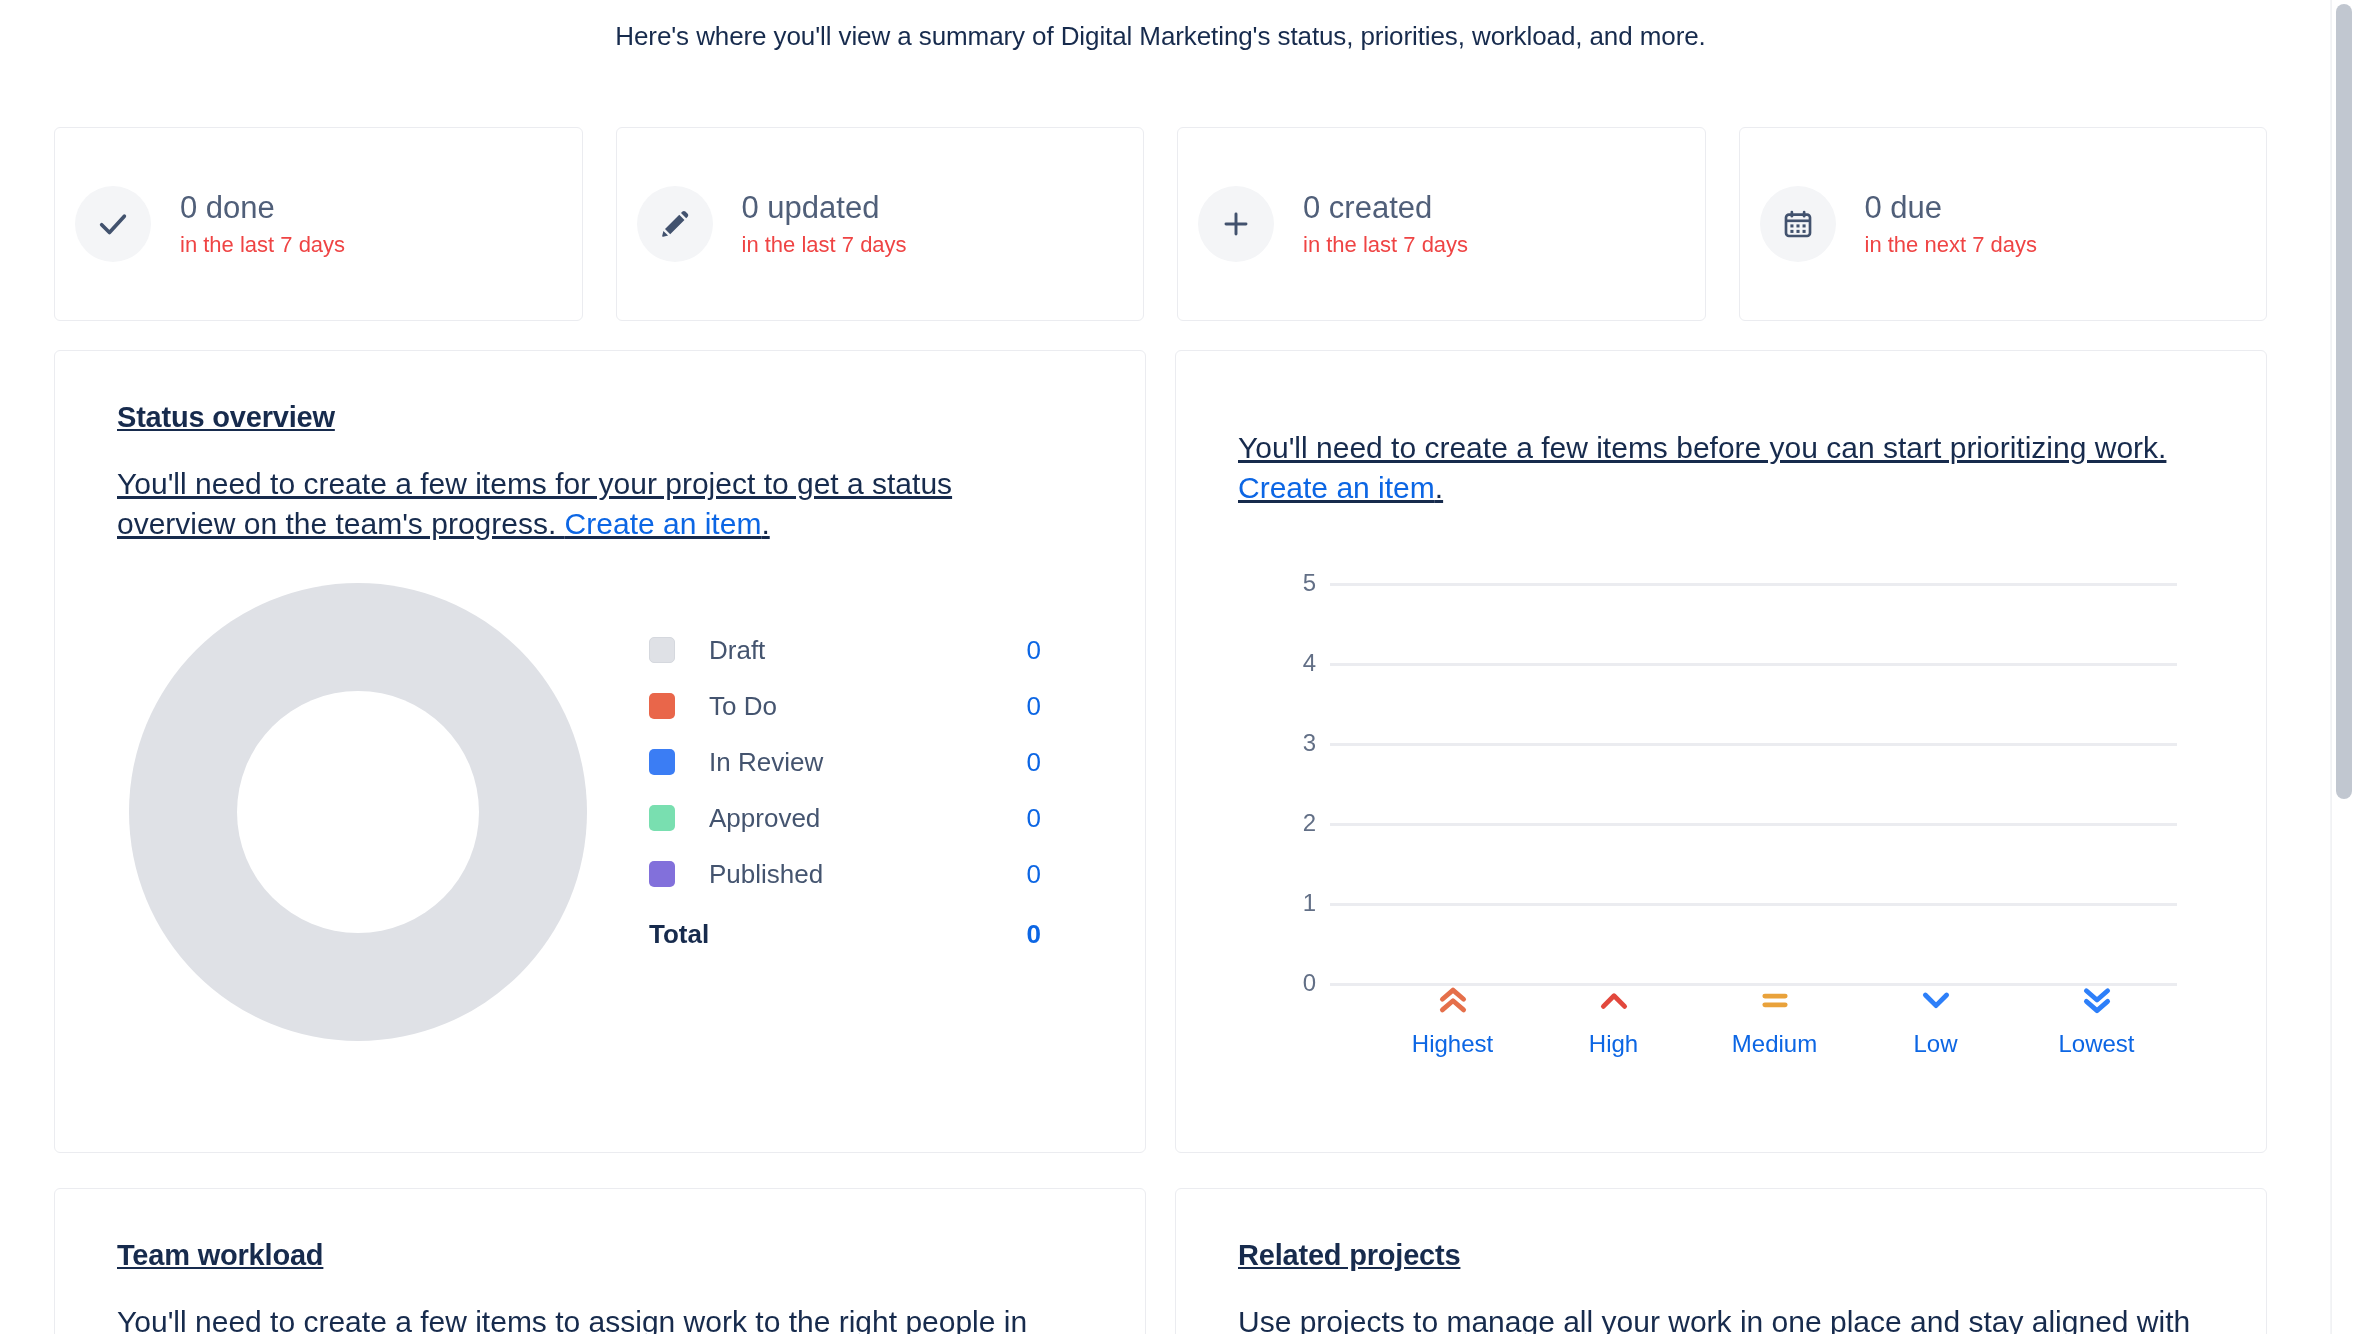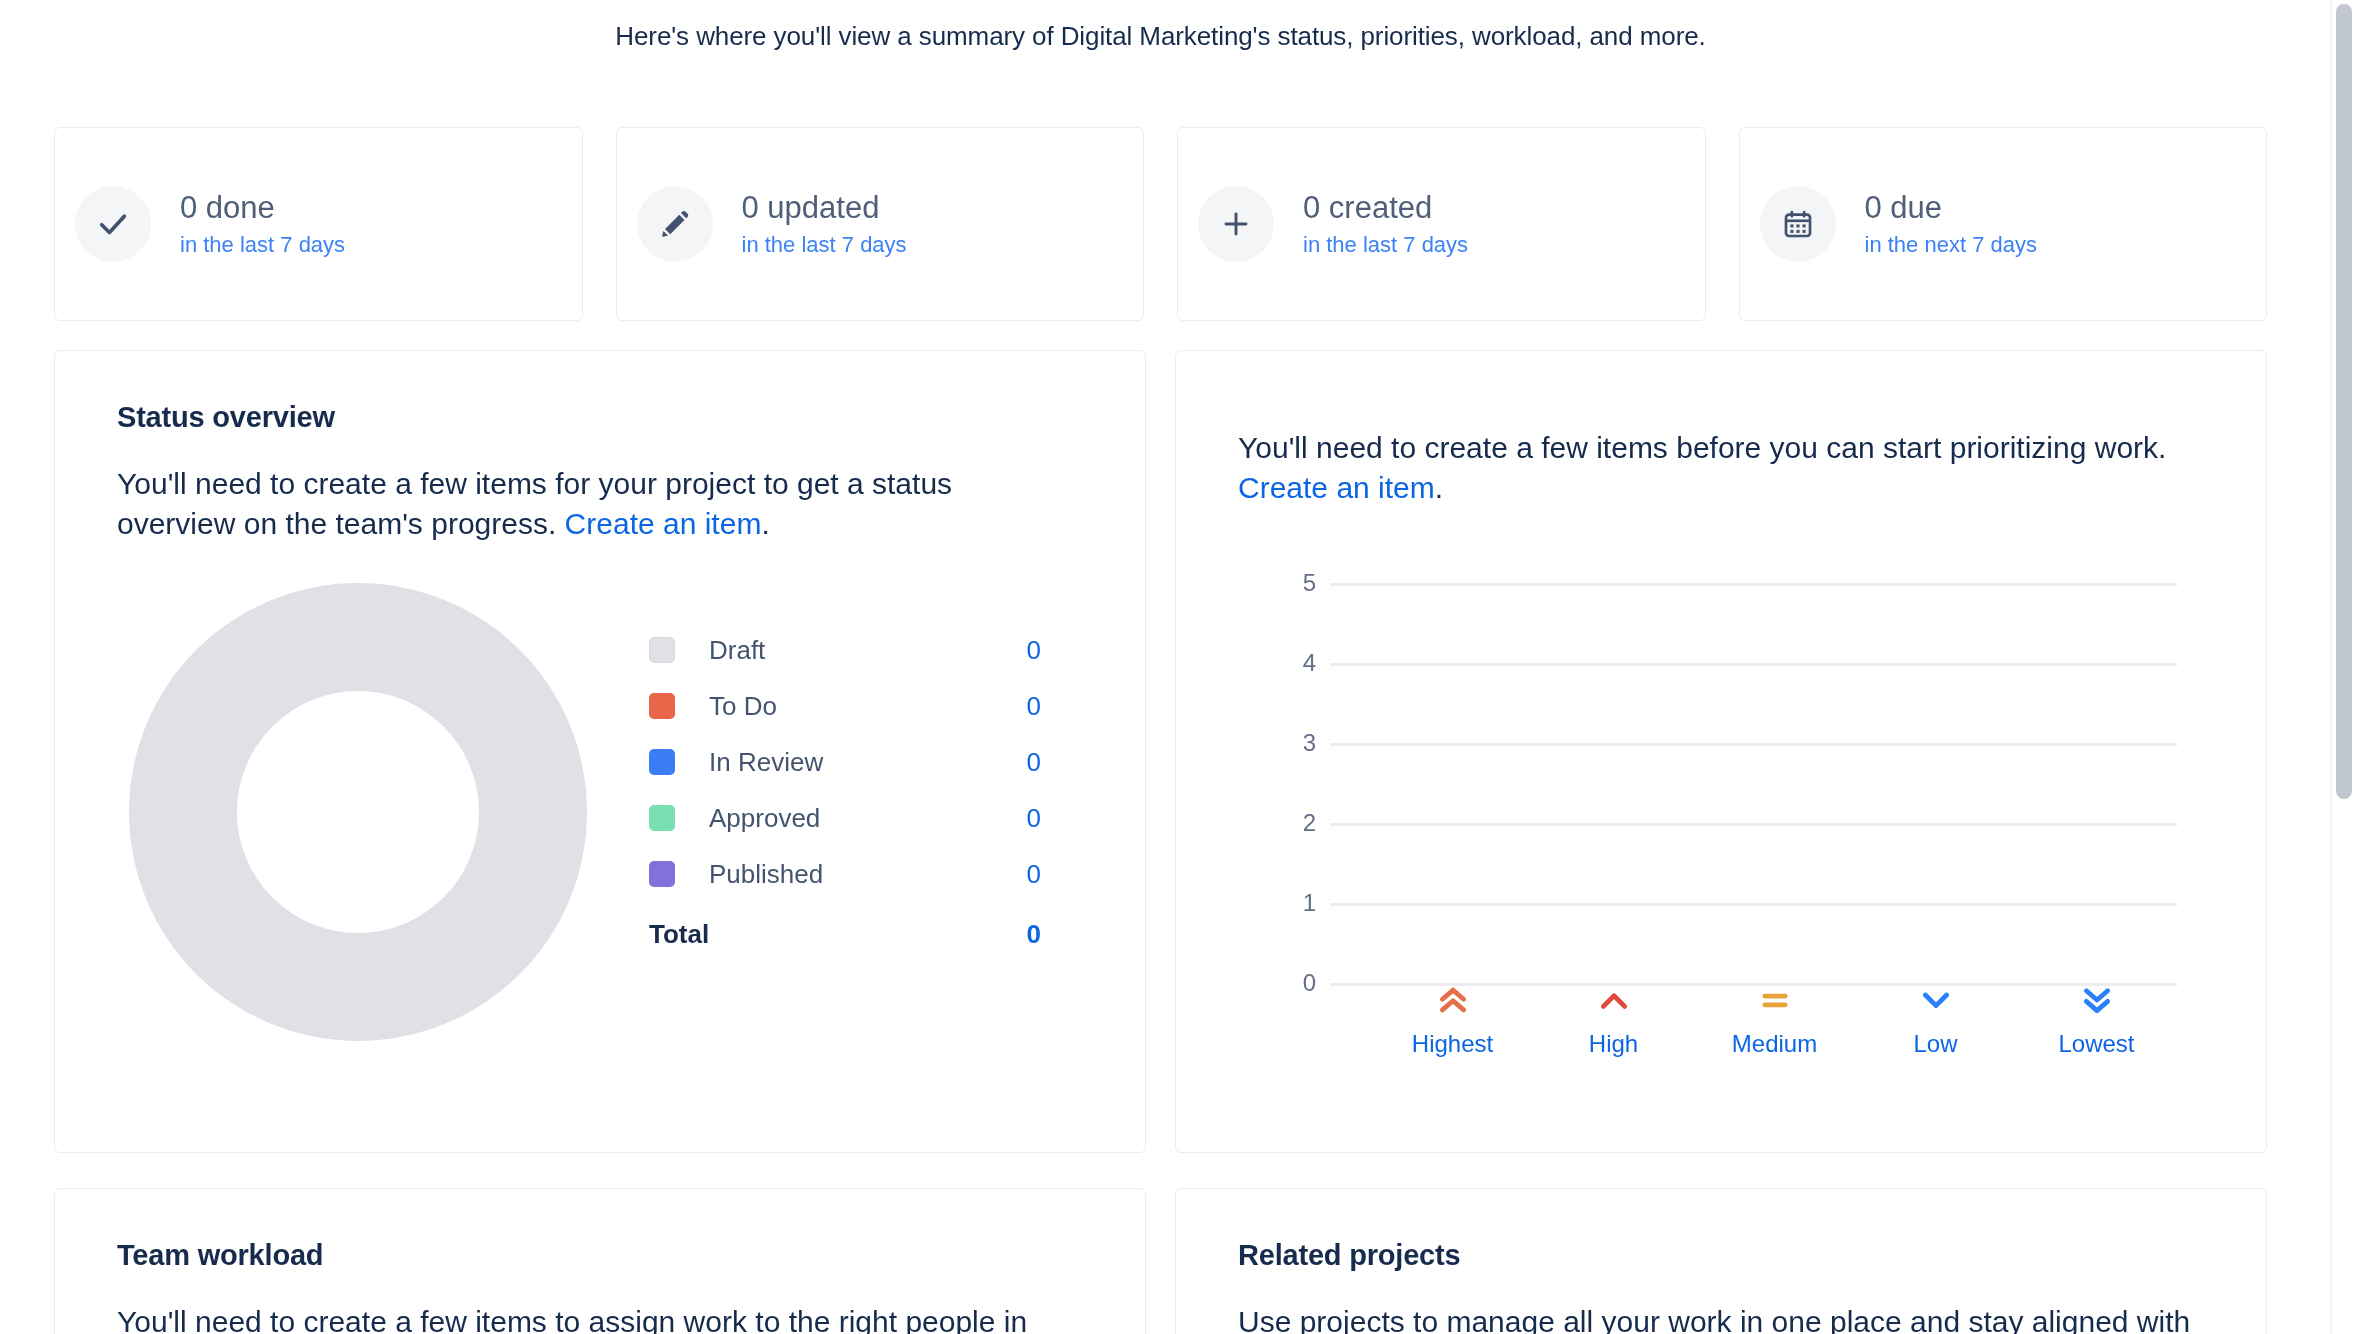--- a/index.html
+++ b/index.html
@@ -72,35 +72,36 @@
   .stat-text { display: flex; flex-direction: column; gap: 4px; }
   .stat-title {
     font-size: 31px;
     line-height: 38px;
     color: #505F79;
     white-space: nowrap;
   }
   .stat-sub {
     font-size: 22px;
     line-height: 28px;
-    color: #3b82f6;
+    color: #ef4444;
     white-space: nowrap;
   }
 
   
   .panels {
     position: absolute;
     left: 42px;
     top: 350px;
     width: 2213px;
   }
   .panel-row {
     display: flex;
     gap: 29px;
     margin-bottom: 35px;
+    text-decoration: underline;
   }
   .panel {
     flex: 1 1 0;
     background: #ffffff;
     border: 1px solid #EBECF0;
     border-radius: 6px;
     padding: 48px 62px 0 62px;
     position: relative;
   }
   .panel-top { height: 803px; }

